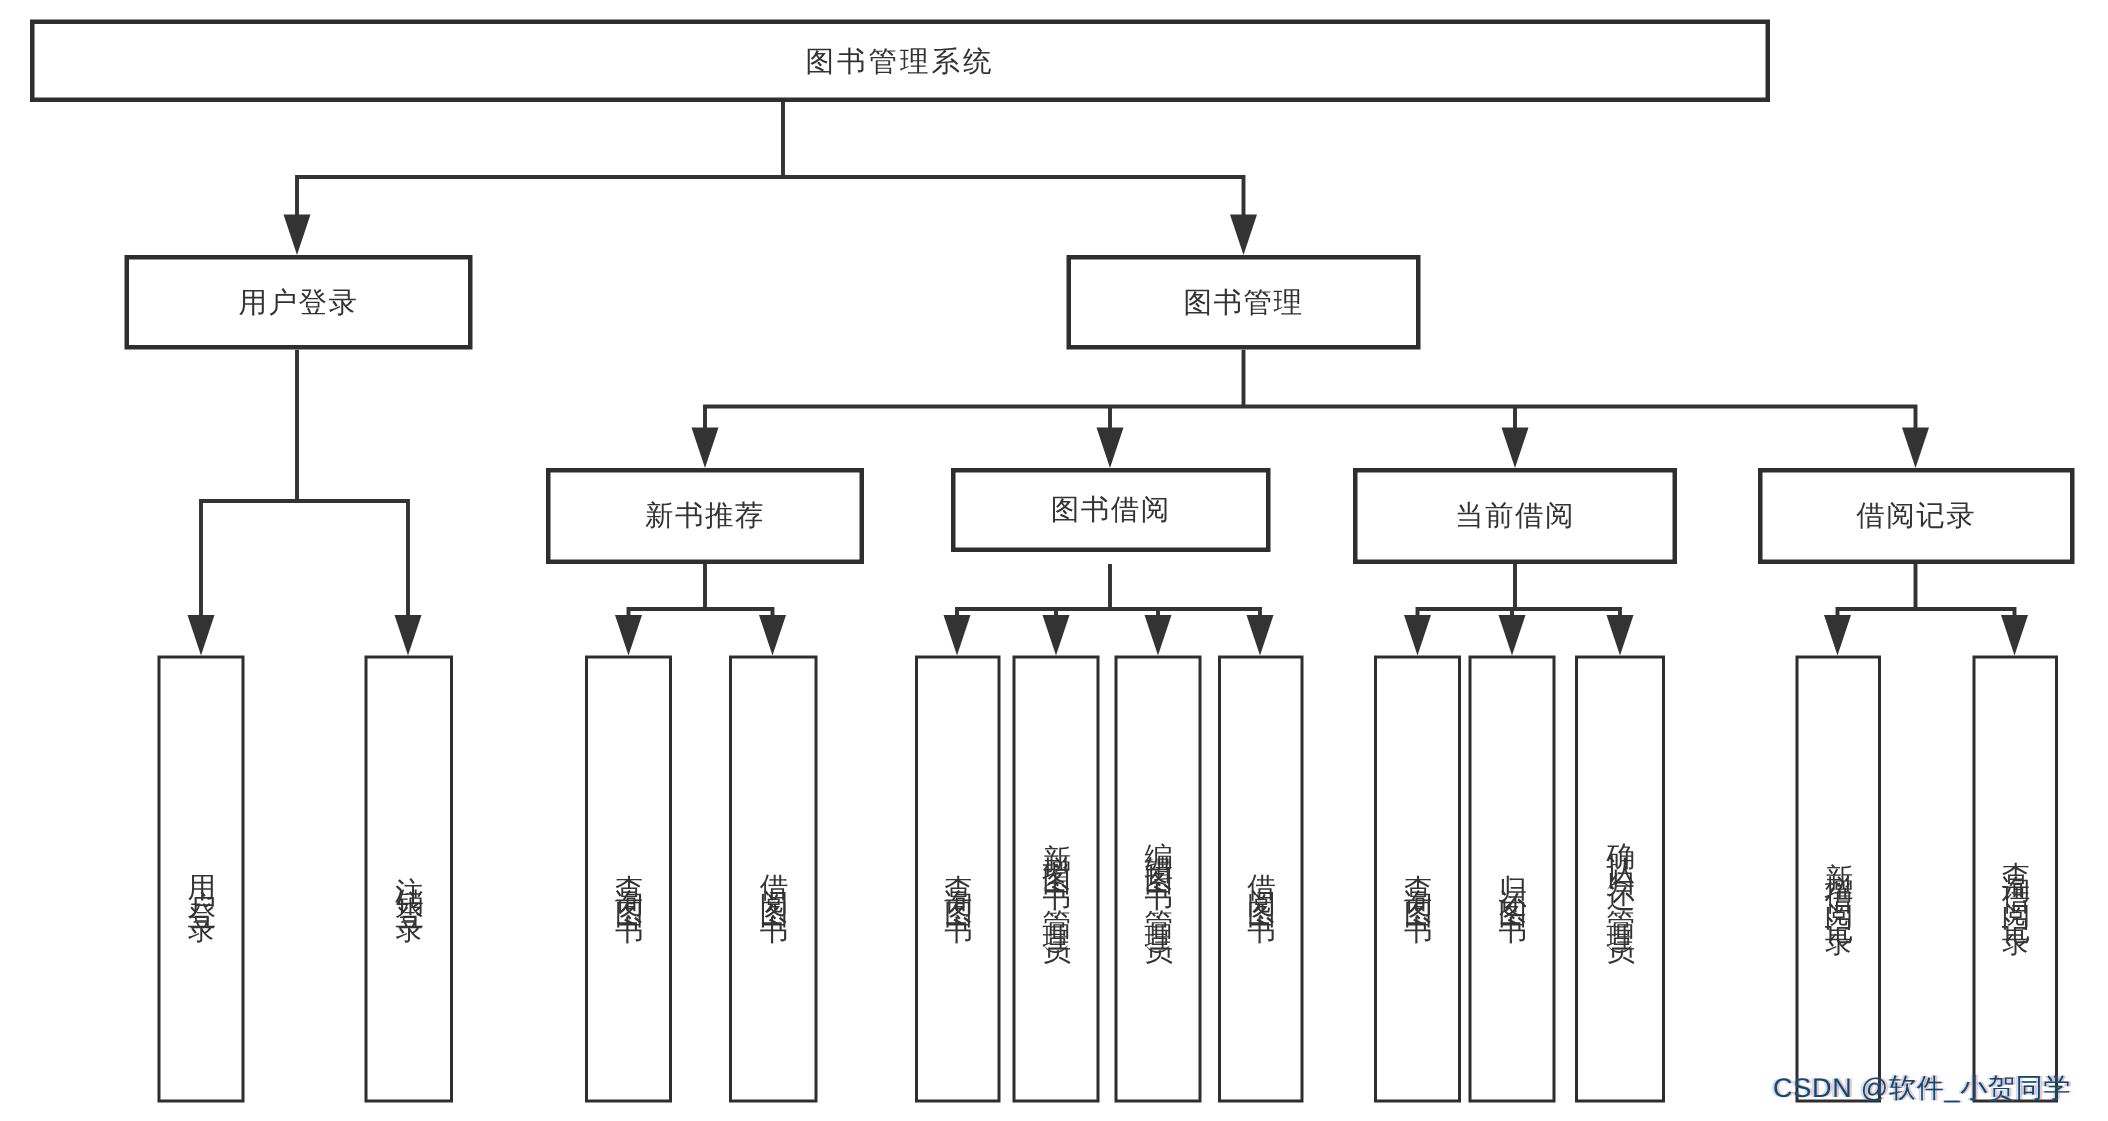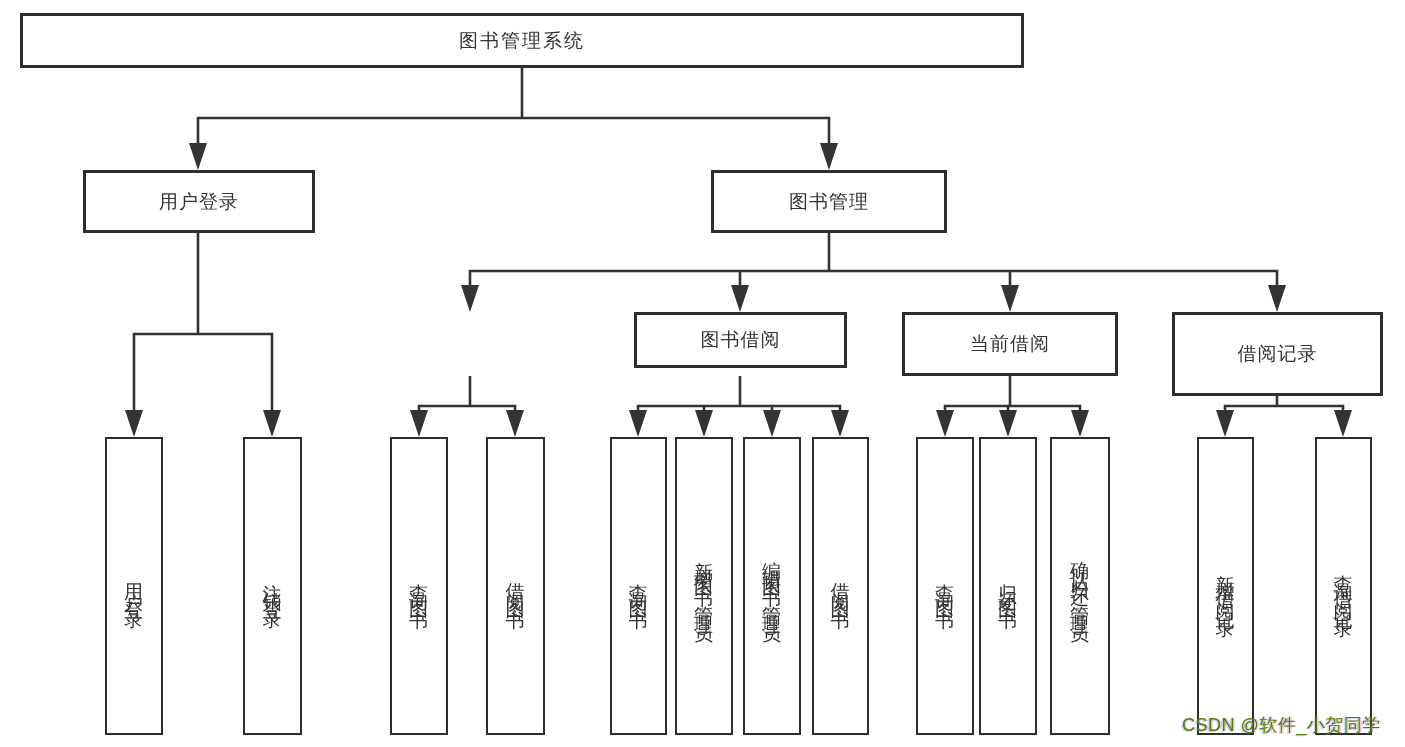--- a/index.html
+++ b/index.html
@@ -50,21 +50,21 @@
     letter-spacing: 9px;
     line-height: 1;
     white-space: nowrap;
   }
   #watermark {
     position: absolute;
     left: 1182px;
     top: 713px;
     font-size: 18px;
     letter-spacing: 0.5px;
-    color: #4d7c0f;
+    color: #0c4a6e;
     text-shadow: 1.5px 0 0 rgba(224, 80, 80, 0.35), -1.5px 0.5px 0 rgba(90, 130, 230, 0.30);
     white-space: nowrap;
     z-index: 5;
   }
 </style>
 </head>
 <body>
 
 <div id="stage">
 
@@ -94,38 +94,41 @@
       <polygon points="763,410 781,410 772,437"></polygon>
       <polygon points="831,410 849,410 840,437"></polygon>
       <polygon points="936,410 954,410 945,437"></polygon>
       <polygon points="999,410 1017,410 1008,437"></polygon>
       <polygon points="1071,410 1089,410 1080,437"></polygon>
       <polygon points="1216,410 1234,410 1225,437"></polygon>
       <polygon points="1334,410 1352,410 1343,437"></polygon>
     </g>
   </svg>
 
-  <div class="node root-node h-node" style="left:20px; top:13px; width:1004px; height:55px;">
+  <div class="node root-node h-node" style="left:20px; top:13px; width:1160px; height:55px;">
     <span>图书管理系统</span>
   </div>
 
   <div class="node h-node" style="left:83px; top:170px; width:232px; height:63px;">
     <span>用户登录</span>
   </div>
   <div class="node h-node" style="left:711px; top:170px; width:236px; height:63px;text-align:center;">
     <span>图书管理</span>
   </div>
 
+  <div class="node h-node" style="left:364px; top:312px; width:212px; height:64px;">
+    <span>新书推荐</span>
+  </div>
   <div class="node h-node" style="left:634px; top:312px; width:213px; height:56px;">
     <span>图书借阅</span>
   </div>
   <div class="node h-node" style="left:902px; top:312px; width:216px; height:64px;font-family:Liberation Mono, monospace;">
     <span>当前借阅</span>
   </div>
-  <div class="node h-node" style="left:1172px; top:312px; width:211px; height:84px;">
+  <div class="node h-node" style="left:1172px; top:312px; width:211px; height:64px;">
     <span>借阅记录</span>
   </div>
 
   <div class="node v-node" style="left:105px; top:437px; width:58px; height:298px;">
     <span class="v-text">用户登录</span>
   </div>
   <div class="node v-node" style="left:243px; top:437px; width:59px; height:298px;">
     <span class="v-text">注销登录</span>
   </div>
 

